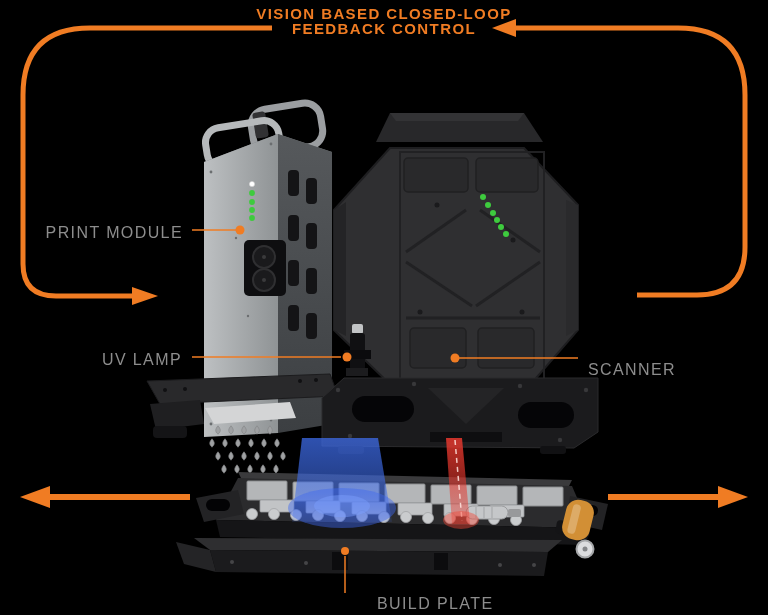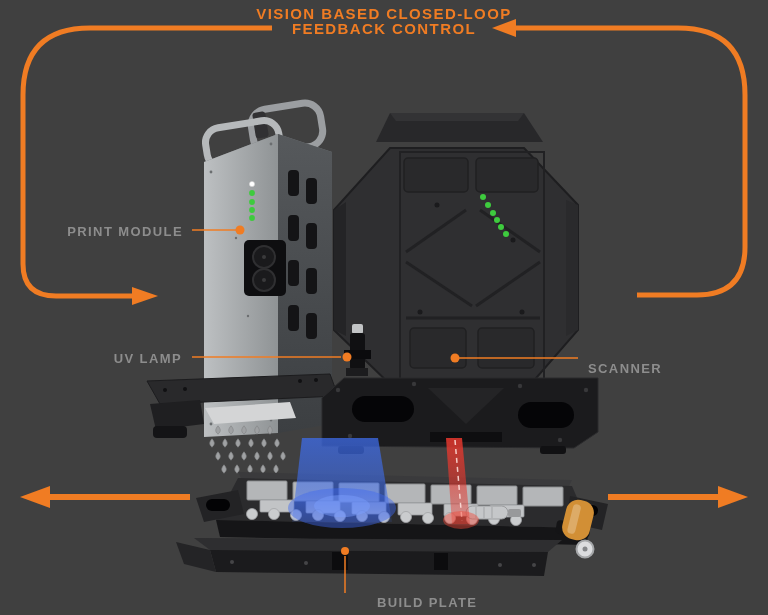--- a/index.html
+++ b/index.html
@@ -1,26 +1,26 @@
 <!DOCTYPE html>
 <html><head>
 <meta charset="utf-8">
 <style>
   html,body{margin:0;padding:0;background:#fff;}
   .canvas{
-    position:relative;width:768px;height:615px;background:#404040;overflow:hidden;
+    position:relative;width:768px;height:615px;background:#000000;overflow:hidden;
     font-family:"Liberation Sans",sans-serif;
   }
   .scene{position:absolute;left:0;top:0;}
   .title{
     position:absolute;top:7px;left:0;right:0;text-align:center;
     color:#F07C23;font-weight:800;font-size:15px;letter-spacing:1.4px;line-height:14.5px;
   }
   .label{
-    position:absolute;color:#8D8D8D;font-size:13px;font-weight:700;letter-spacing:1.4px;white-space:nowrap;
+    position:absolute;color:#8D8D8D;font-size:16px;font-weight:400;letter-spacing:1.4px;white-space:nowrap;
   }
   #lbl-print{right:585px;top:224px;text-align:right;}
   #lbl-uv{right:586px;top:351px;text-align:left;}
   #lbl-scanner{left:588px;top:352px;margin-top:9px;}
   #lbl-build{left:354px;top:595px;padding-left:23px;}
 </style>
 </head>
 <body>
 
 <div class="canvas">

